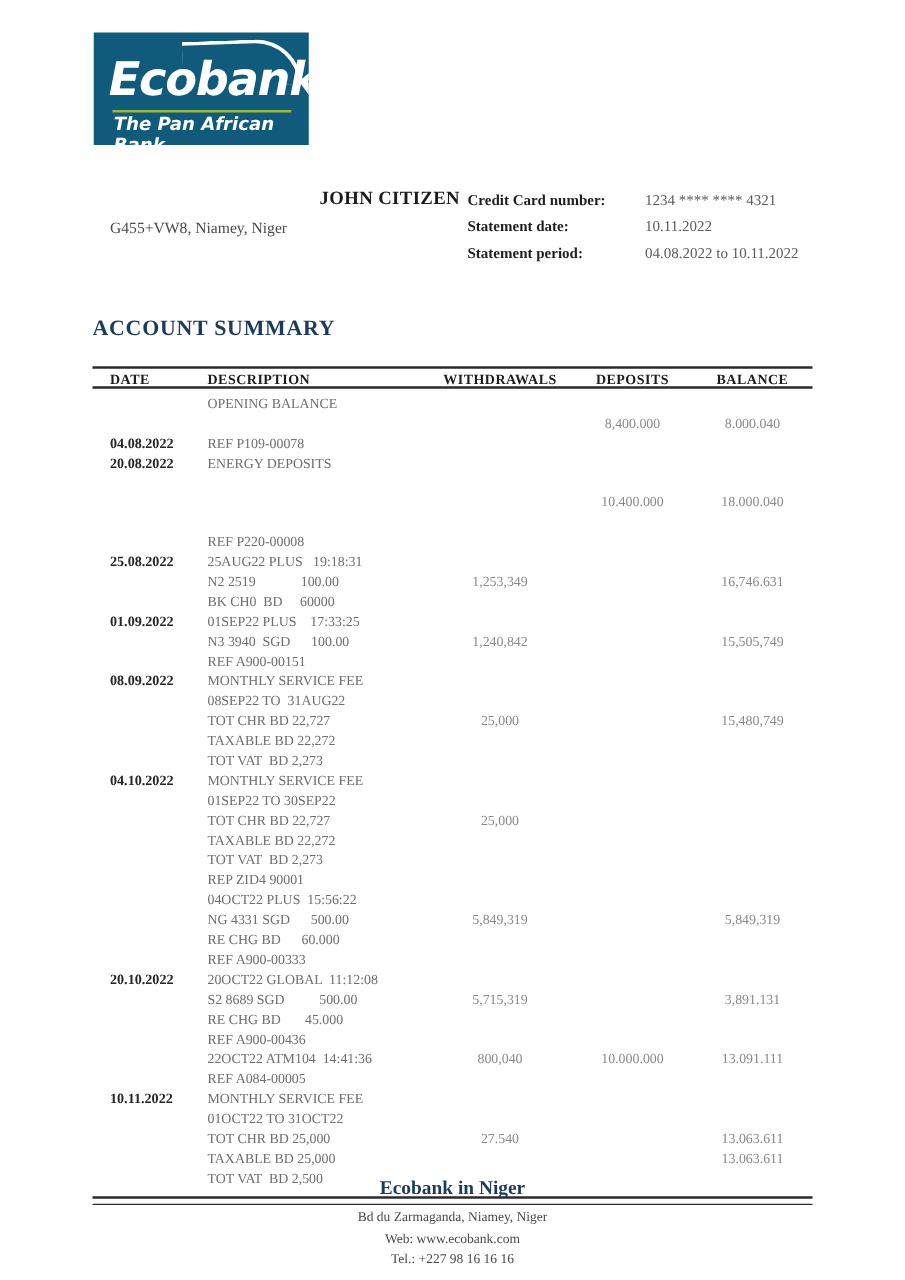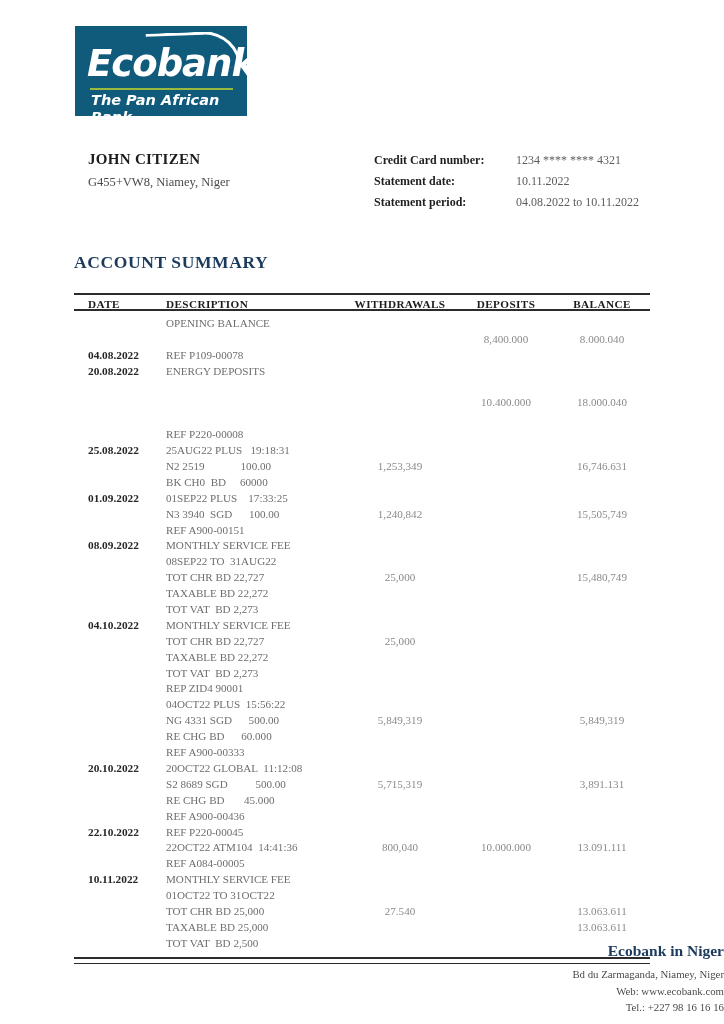--- a/index.html
+++ b/index.html
@@ -82,20 +82,21 @@
     left: 88px;
     top: 151px;
     width: 280px;
   }
   .customer-name {
     font-size: 15px;
     font-weight: bold;
     color: #1c1c1c;
     letter-spacing: 0.3px;
     margin-bottom: 7px;
+    text-align: right;
   }
   .customer-address {
     font-size: 12.5px;
     color: #4a4a4a;
   }
 
   
   .acct {
     position: absolute;
     left: 374px;
@@ -198,21 +199,21 @@
     border-top: 2px solid #2b2b2b;
     border-bottom: 1px solid #2b2b2b;
   }
 
   
   .footer {
     position: absolute;
     left: 0;
     right: 0;
     top: 942px;
-    text-align: right;
+    text-align: center;
   }
   .footer-title {
     font-size: 15.5px;
     font-weight: bold;
     color: #1b3a5c;
     margin-bottom: 6px;
   }
   .footer-line {
     font-size: 10.8px;
     color: #4a4a4a;
@@ -401,20 +402,27 @@
         </div>
         <div class="trow">
           <div class="col-date">04.10.2022</div>
           <div class="col-desc">MONTHLY SERVICE FEE</div>
           <div class="col-wd">&nbsp;</div>
           <div class="col-dep">&nbsp;</div>
           <div class="col-bal">&nbsp;</div>
         </div>
         <div class="trow">
           <div class="col-date">&nbsp;</div>
+          <div class="col-desc">01SEP22 TO 30SEP22</div>
+          <div class="col-wd">&nbsp;</div>
+          <div class="col-dep">&nbsp;</div>
+          <div class="col-bal">&nbsp;</div>
+        </div>
+        <div class="trow">
+          <div class="col-date">&nbsp;</div>
           <div class="col-desc">TOT CHR BD 22,727</div>
           <div class="col-wd">25,000</div>
           <div class="col-dep">&nbsp;</div>
           <div class="col-bal">&nbsp;</div>
         </div>
         <div class="trow">
           <div class="col-date">&nbsp;</div>
           <div class="col-desc">TAXABLE BD 22,272</div>
           <div class="col-wd">&nbsp;</div>
           <div class="col-dep">&nbsp;</div>
@@ -479,27 +487,20 @@
         <div class="trow">
           <div class="col-date">&nbsp;</div>
           <div class="col-desc">RE CHG BD       45.000</div>
           <div class="col-wd">&nbsp;</div>
           <div class="col-dep">&nbsp;</div>
           <div class="col-bal">&nbsp;</div>
         </div>
         <div class="trow">
           <div class="col-date">&nbsp;</div>
           <div class="col-desc">REF A900-00436</div>
-          <div class="col-wd">&nbsp;</div>
-          <div class="col-dep">&nbsp;</div>
-          <div class="col-bal">&nbsp;</div>
-        </div>
-        <div class="trow">
-          <div class="col-date">22.10.2022</div>
-          <div class="col-desc">REF P220-00045</div>
           <div class="col-wd">&nbsp;</div>
           <div class="col-dep">&nbsp;</div>
           <div class="col-bal">&nbsp;</div>
         </div>
         <div class="trow">
           <div class="col-date">&nbsp;</div>
           <div class="col-desc">22OCT22 ATM104  14:41:36</div>
           <div class="col-wd">800,040</div>
           <div class="col-dep">10.000.000</div>
           <div class="col-bal">13.091.111</div>

